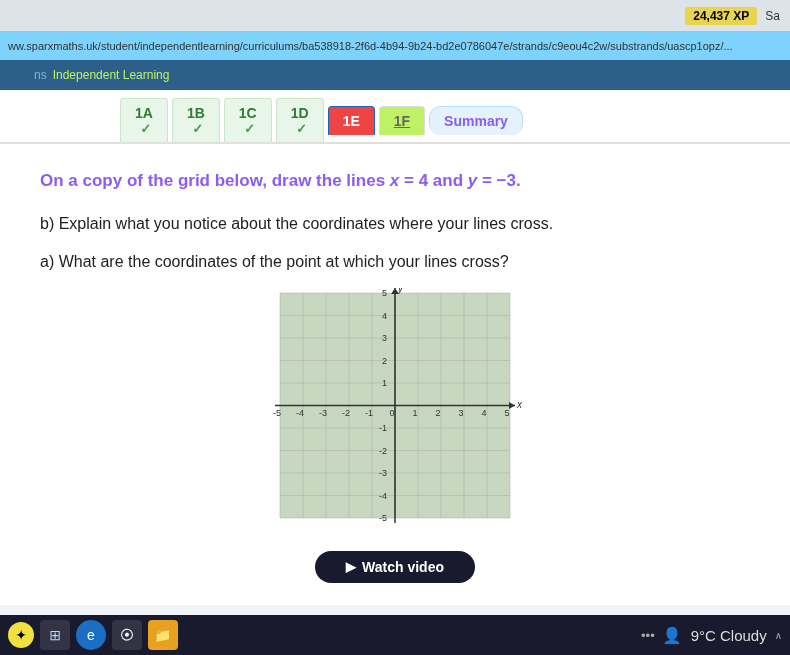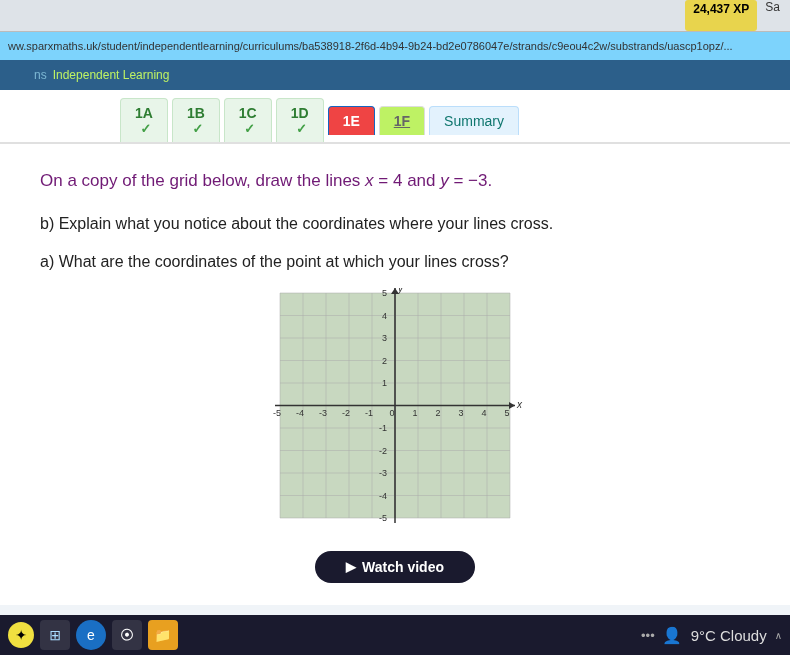--- a/index.html
+++ b/index.html
@@ -10,20 +10,21 @@
       font-family: Arial, sans-serif;
       overflow: hidden;
       position: relative;
     }
 
     
     .browser-bar {
       background: #dee3e8;
       height: 32px;
       display: flex;
+      align-items: center;
       justify-content: flex-end;
       padding: 0 10px;
       font-size: 12px;
       color: #333;
       border-bottom: 1px solid #bbb;
     }
 
     .xp-badge {
       background: #e8d44d;
       color: #000;
@@ -97,38 +98,40 @@
 
     .tab-inactive {
       background: #bef264;
       color: #666;
       border-color: #ddd;
       text-decoration: underline;
     }
 
     .tab-summary {
       background: #e3f2fd;
-      color: #0f766e;
+      color: #8b5cf6;
       border-color: #bbdefb;
-      font-weight: 400;
+      font-weight: 700;
+      border-radius: 12px;
     }
 
     
     .main-content {
       background: #fff;
       padding: 24px 40px;
       flex: 1;
       height: calc(655px - 32px - 28px - 30px - 44px - 60px);
     }
 
     .question-text {
       font-size: 17px;
-      color: #701a75;
+      color: #8b5cf6;
       margin-bottom: 18px;
       line-height: 1.5;
+      font-weight: bold;
     }
 
     .question-part {
       font-size: 16px;
       color: #222;
       margin-bottom: 14px;
       line-height: 1.5;
     }
 
     

